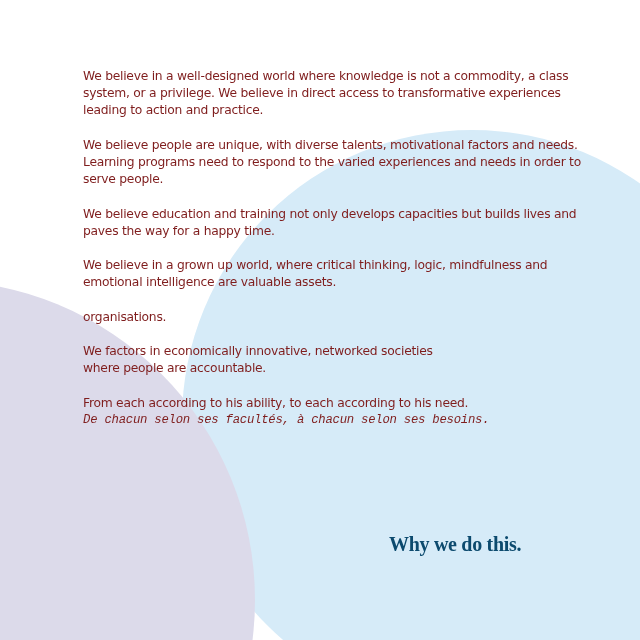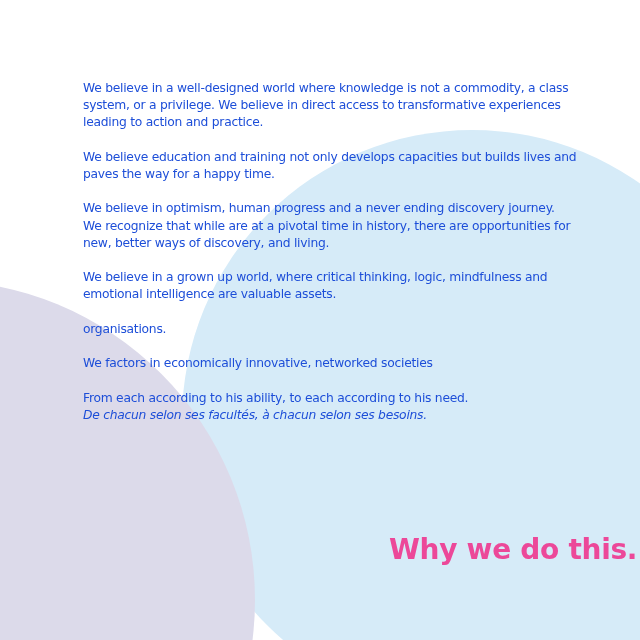--- a/index.html
+++ b/index.html
@@ -1,56 +1,57 @@
 <!DOCTYPE html>
 <html><head>
 <meta charset="utf-8">
 <style>
   html,body{margin:0;padding:0;}
   body{width:640px;height:640px;position:relative;overflow:hidden;background:#ffffff;font-family:"DejaVu Sans","Liberation Sans",sans-serif;}
   .bg-circle{position:absolute;border-radius:50%;}
   .circle-blue{left:182px;top:130px;width:580px;height:580px;background:#d6ebf8;}
   .circle-purple{left:-385px;top:280px;width:640px;height:640px;background:#dcdaea;}
-  .content{position:absolute;left:83px;top:80px;width:500px;color:#1d4ed8;font-size:12.3px;line-height:17.2px;letter-spacing:-0.25px;}
+  .content{position:absolute;left:83px;top:68px;width:500px;color:#7f1d1d;font-size:12.3px;line-height:17.2px;letter-spacing:-0.25px;}
   .para{margin:0 0 17.2px 0;}
   .para span{display:block;white-space:nowrap;}
   .para.last{margin-bottom:0;}
-  .italic{font-style:italic;}
-  .headline{position:absolute;left:389px;top:533px;font-size:28px;font-weight:bold;color:#ec4899;letter-spacing:-0.3px;white-space:nowrap;}
+  .italic{font-style:italic;font-family:Liberation Mono, monospace;}
+  .headline{position:absolute;left:389px;top:533px;font-size:20px;font-weight:bold;color:#0c4a6e;letter-spacing:-0.3px;white-space:nowrap;font-family:Liberation Serif, serif;}
 </style>
 </head>
 <body>
 
 <div class="bg-circle circle-blue"></div>
 <div class="bg-circle circle-purple"></div>
 
 <div class="content">
   <p class="para">
     <span>We believe in a well-designed world where knowledge is not a commodity, a class</span>
     <span>system, or a privilege. We believe in direct access to transformative experiences</span>
     <span>leading to action and practice.</span>
   </p>
   <p class="para">
+    <span>We believe people are unique, with diverse talents, motivational factors and needs.</span>
+    <span>Learning programs need to respond to the varied experiences and needs in order to</span>
+    <span>serve people.</span>
+  </p>
+  <p class="para">
     <span>We believe education and training not only develops capacities but builds lives and</span>
     <span>paves the way for a happy time.</span>
-  </p>
-  <p class="para">
-    <span>We believe in optimism, human progress and a never ending discovery journey.</span>
-    <span>We recognize that while are at a pivotal time in history, there are opportunities for</span>
-    <span>new, better ways of discovery, and living.</span>
   </p>
   <p class="para">
     <span>We believe in a grown up world, where critical thinking, logic, mindfulness and</span>
     <span>emotional intelligence are valuable assets.</span>
   </p>
   <p class="para">
     <span>organisations.</span>
   </p>
   <p class="para">
     <span>We factors in economically innovative, networked societies</span>
+    <span>where people are accountable.</span>
   </p>
   <p class="para last">
     <span>From each according to his ability, to each according to his need.</span>
     <span class="italic">De chacun selon ses facultés, à chacun selon ses besoins.</span>
   </p>
 </div>
 
 <div class="headline">Why we do this.</div>
 
 </body></html>

